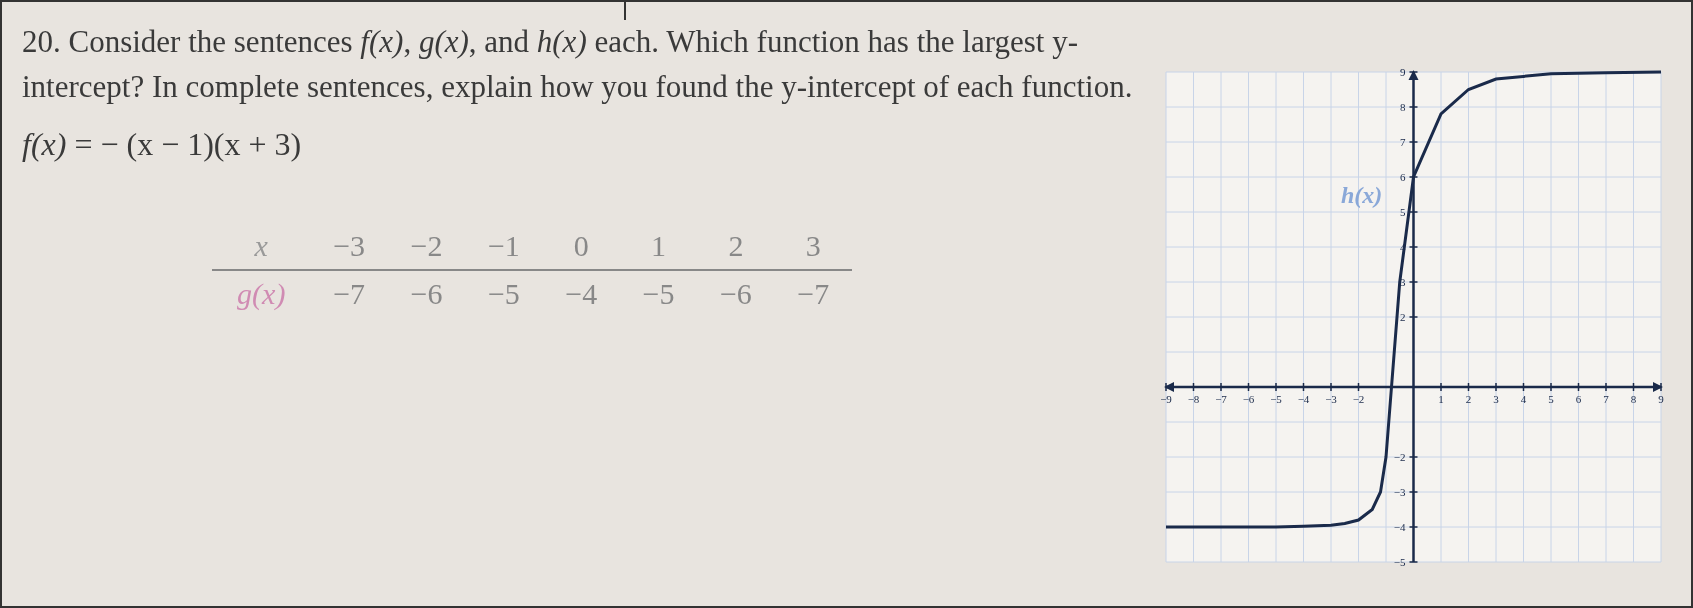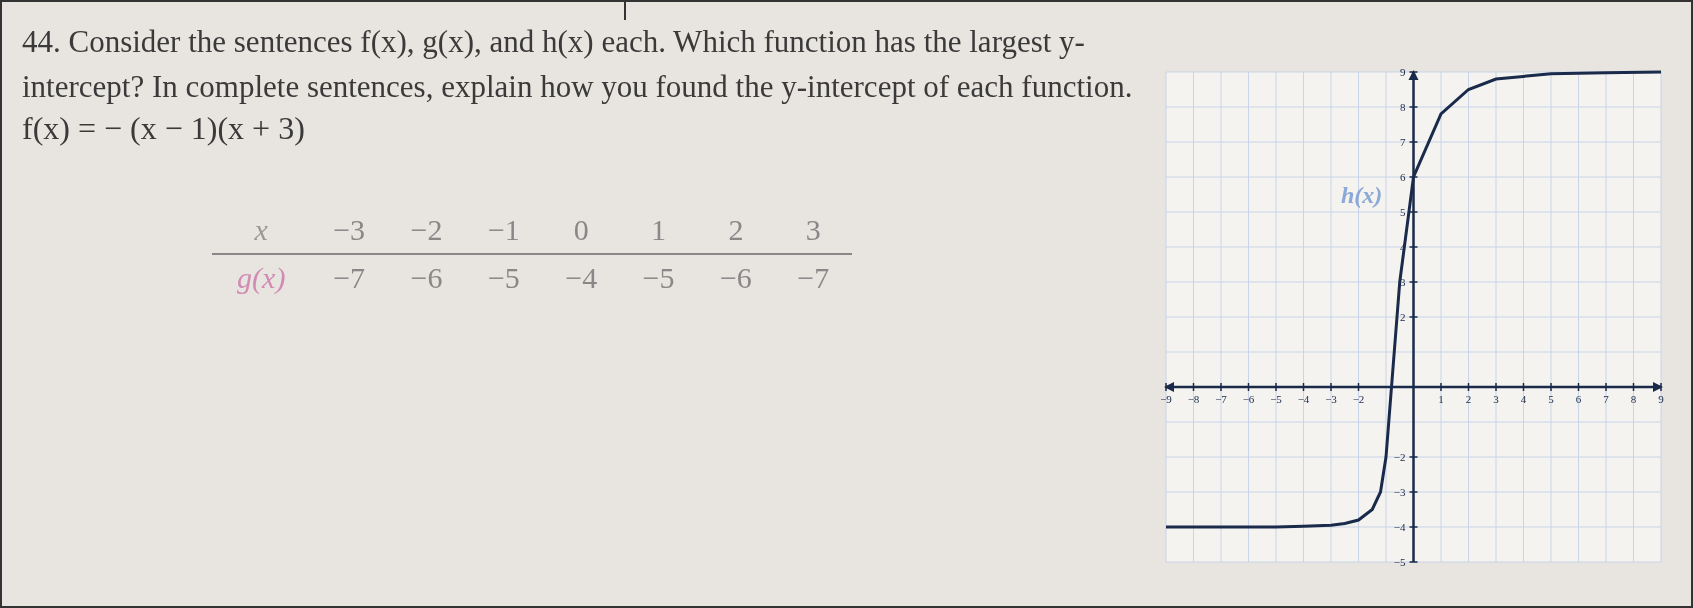--- a/index.html
+++ b/index.html
@@ -34,27 +34,28 @@
       height: 100%;
     }
     .question-text {
       font-size: 31px;
       color: #3a3a3a;
       line-height: 1.45;
       font-weight: 500;
       max-width: 1120px;
     }
     .f-italic {
+      font-style: italic;
       font-family: 'Times New Roman', serif;
     }
     .formula {
       font-size: 32px;
       color: #3a3a3a;
       font-family: 'Times New Roman', serif;
-      margin-top: 0;
+      margin-top: 16px;
     }
     .table-wrap {
       margin-top: 60px;
       margin-left: 190px;
       width: 640px;
     }
     .data-table {
       width: 100%;
       border-collapse: collapse;
       font-family: 'Times New Roman', serif;
@@ -99,21 +100,21 @@
     }
   </style>
 </head>
 <body>
 
 <div class="outer-border">
   <div class="top-split"></div>
   <div class="content">
 
     <div class="question-text">
-      <span>44.</span>
+      <span>20.</span>
       <span>Consider the sentences </span><span class="f-italic">f(x)</span><span>, </span><span class="f-italic">g(x)</span><span>, and </span><span class="f-italic">h(x)</span><span> each. Which function has the largest y-intercept? In complete sentences, explain how you found the y-intercept of each function.</span>
     </div>
 
     <div class="formula">
       <span class="f-italic">f(x)</span><span> = </span><span>− (x − 1)(x + 3)</span>
     </div>
 
     <div class="table-wrap">
       <table class="data-table">
         <tbody>

